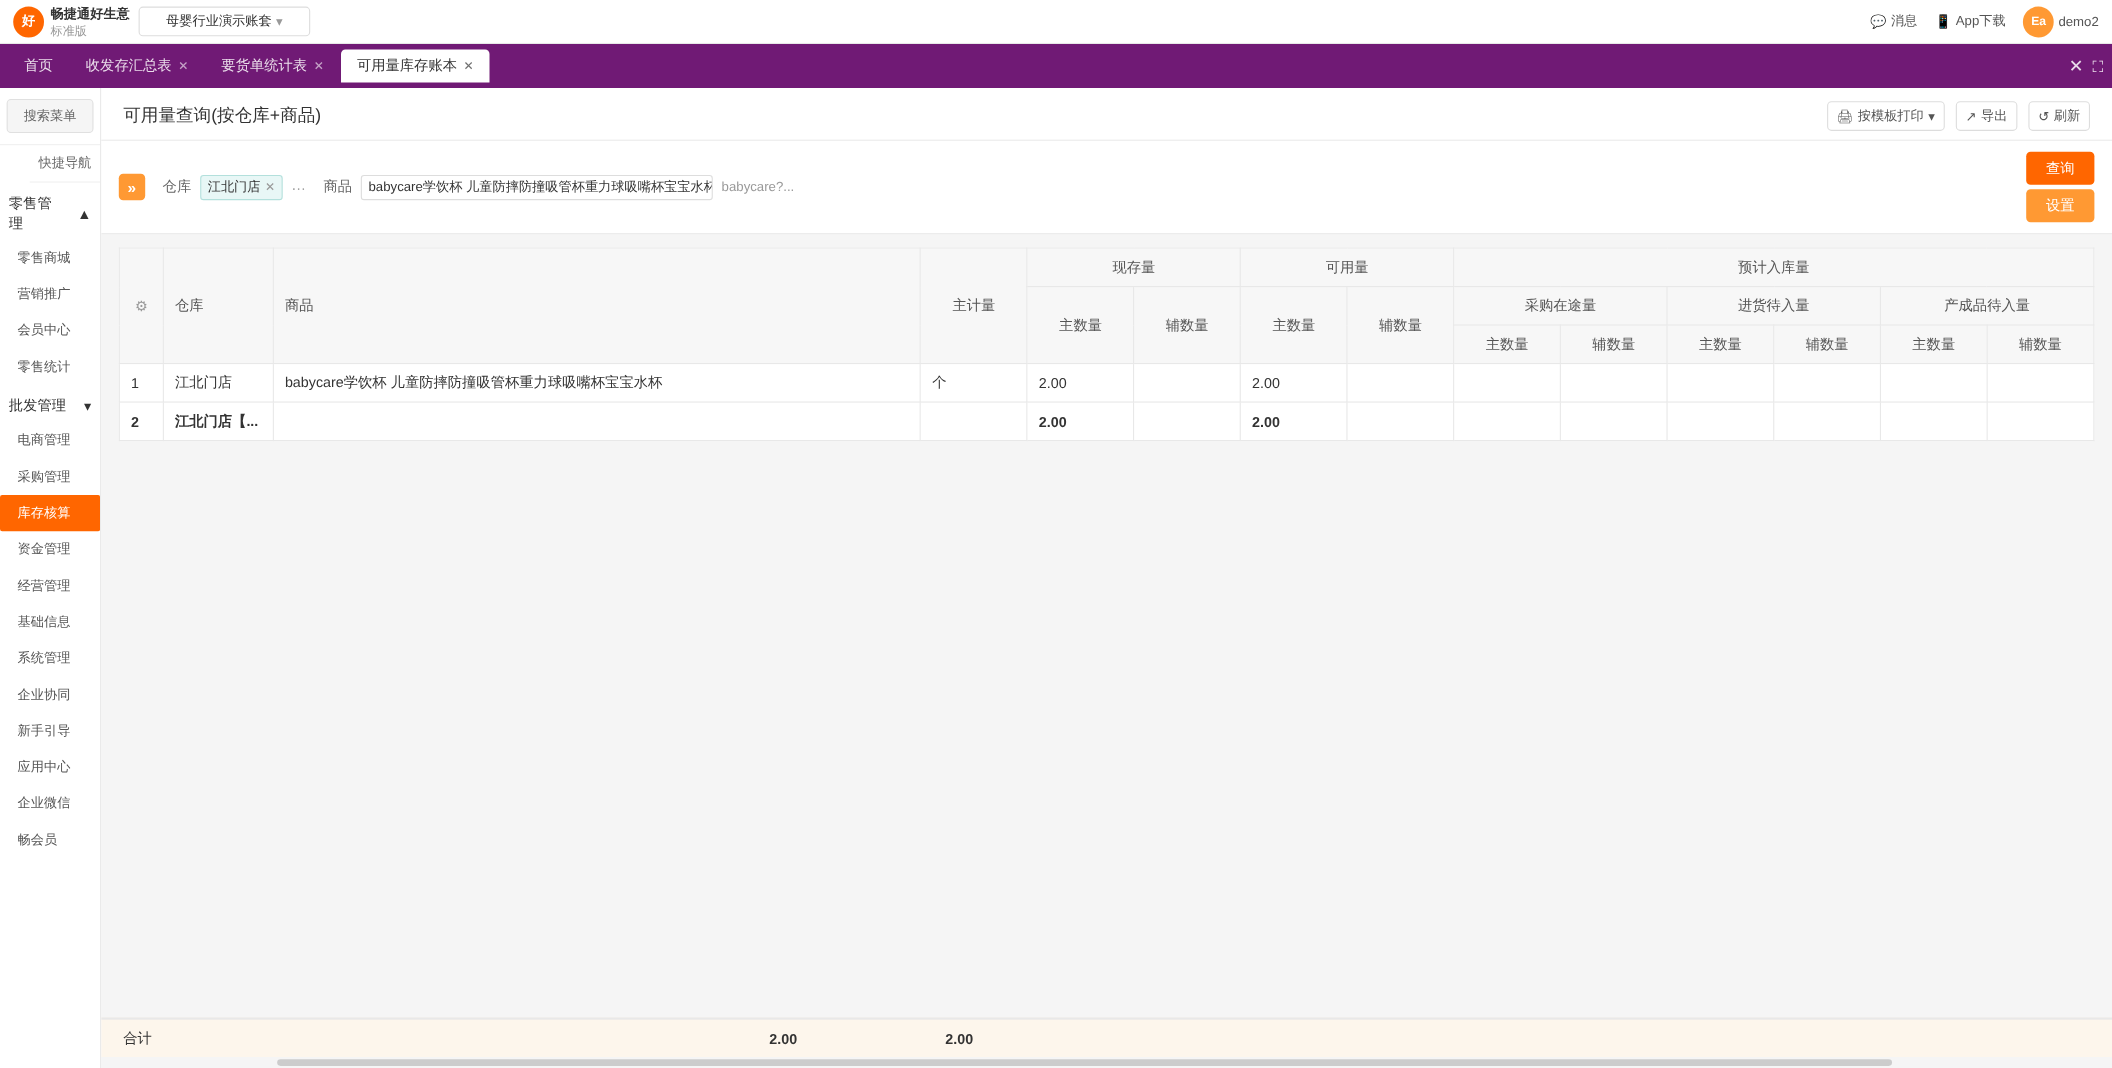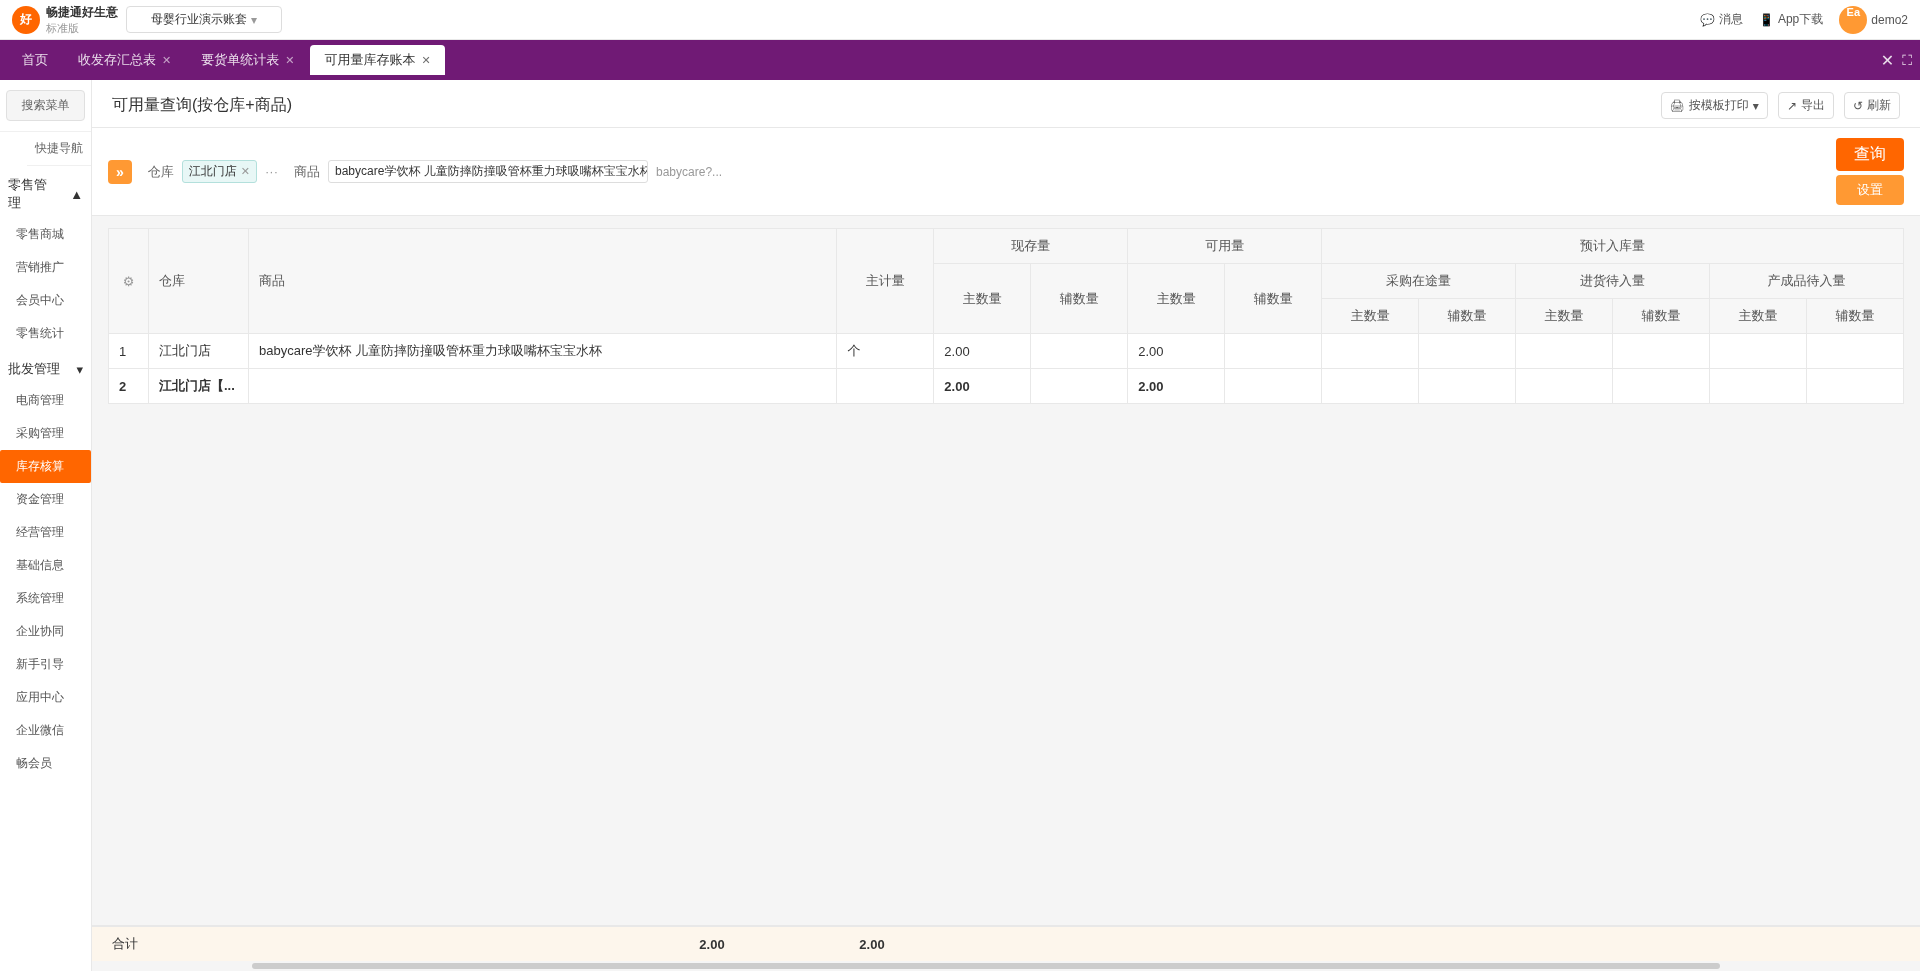--- a/index.html
+++ b/index.html
@@ -15,21 +15,21 @@
       justify-content: space-between;
       padding: 0 12px;
       flex-shrink: 0;
     }
     .top-bar-left { display: flex; align-items: center; gap: 8px; }
     .logo-area { display: flex; align-items: center; gap: 6px; }
     .logo-icon { width: 28px; height: 28px; background: #ff6600; border-radius: 50%; display: flex; align-items: center; justify-content: center; color: white; font-size: 12px; font-weight: bold; }
     .industry-select { display: flex; align-items: center; gap: 4px; padding: 4px 24px; border: 1px solid #ddd; border-radius: 4px; cursor: pointer; font-size: 12px; color: #333; min-width: 140px; }
     .top-bar-right { display: flex; align-items: center; gap: 16px; }
     .top-btn { display: flex; align-items: center; gap: 4px; font-size: 12px; color: #555; cursor: pointer; }
-    .avatar { width: 28px; height: 28px; border-radius: 50%; background: #ff9933; display: flex; justify-content: center; color: white; font-size: 11px; font-weight: bold; }
+    .avatar { width: 28px; height: 28px; border-radius: 50%; background: #ff9933; display: flex; align-items: center; justify-content: center; color: white; font-size: 11px; font-weight: bold; }
 
     
     .nav-tabs {
       height: 40px;
       background: #701a75;
       display: flex;
       align-items: center;
       padding: 0 8px;
       flex-shrink: 0;
       gap: 2px;
@@ -146,21 +146,21 @@
     .filter-tag .remove { cursor: pointer; color: #999; font-size: 11px; }
     .filter-ellipsis { color: #999; font-size: 13px; cursor: pointer; }
     .filter-product-tag {
       display: inline-flex; align-items: center; gap: 4px;
       background: #fff; border: 1px solid #ddd;
       border-radius: 3px; padding: 2px 6px; font-size: 12px; color: #333;
       max-width: 320px; white-space: nowrap; overflow: hidden; text-overflow: ellipsis;
     }
     .btn-query {
       background: #ff6600; color: white; border: none;
-      padding: 6px 18px; border-radius: 4px; cursor: pointer; font-size: 16px;
+      padding: 6px 18px; border-radius: 4px; cursor: pointer; font-size: 13px;
     }
     .btn-settings {
       background: #ff9933; color: white; border: none;
       padding: 6px 14px; border-radius: 4px; cursor: pointer; font-size: 13px;
     }
 
     
     .table-container {
       flex: 1;
       overflow: auto;

